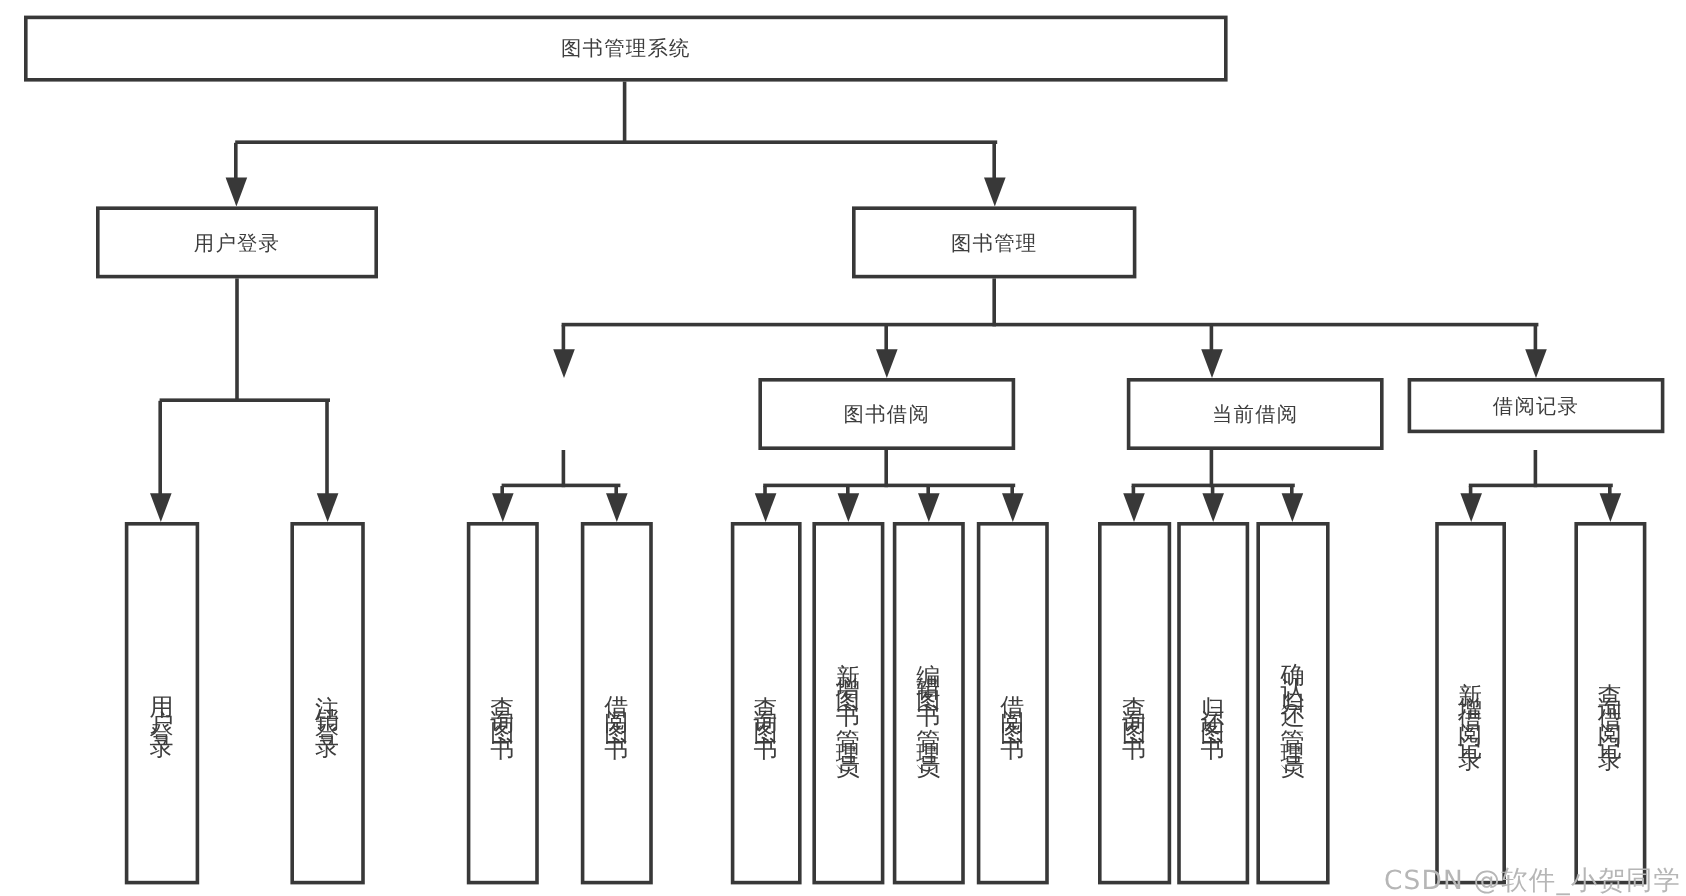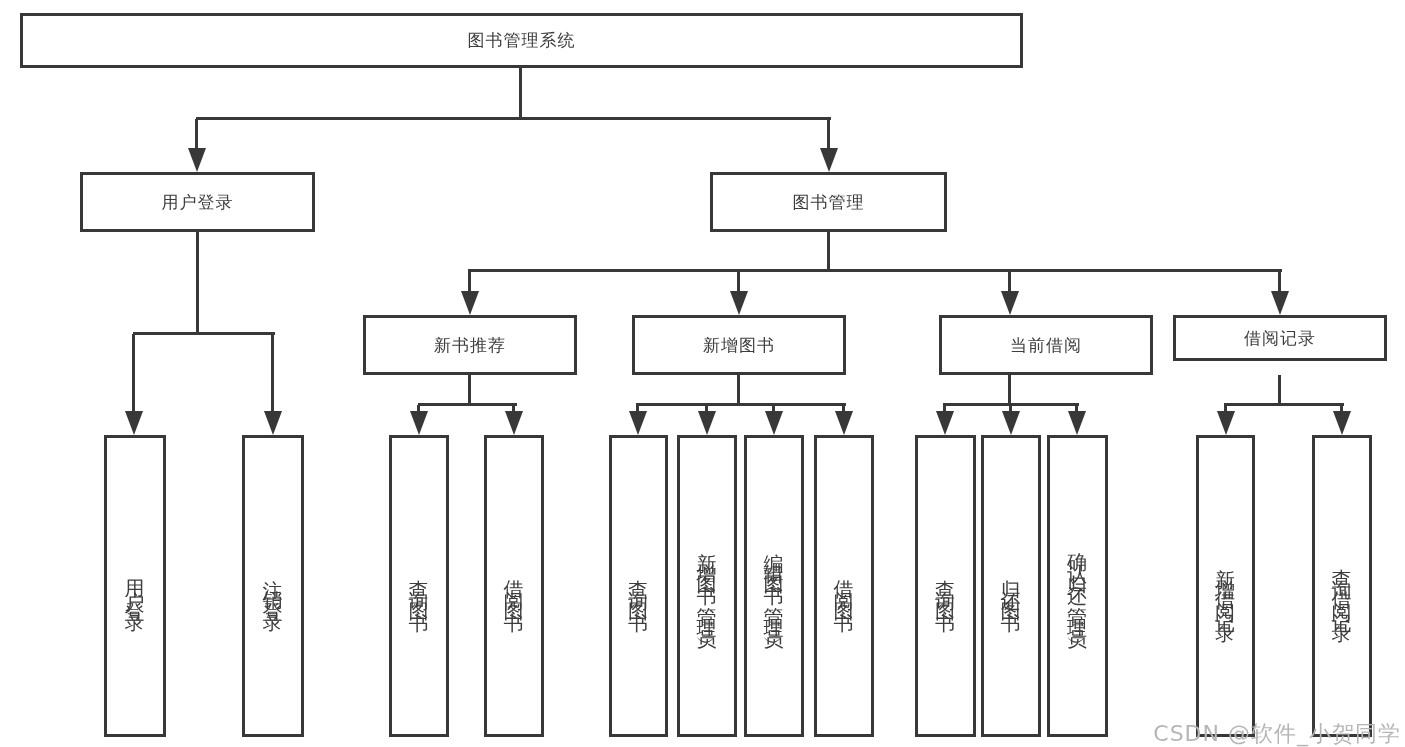--- a/index.html
+++ b/index.html
@@ -86,25 +86,22 @@
     </div>
   <div class="drop" style="left:1001px;top:271px;height:44px;">
       <div class="shaft"></div>
       <div class="head"></div>
     </div>
   <div class="drop" style="left:1271px;top:271px;height:44px;">
       <div class="shaft"></div>
       <div class="head"></div>
     </div>
 
-  <div class="node" style="left:363px;top:315px;width:214px;height:60px;">
-    <span>新书推荐</span>
-  </div>
   <div class="node" style="left:632px;top:315px;width:214px;height:60px;">
-    <span>新增图书</span>
+    <span>图书借阅</span>
   </div>
   <div class="node" style="left:903px;top:315px;width:214px;height:60px;margin-left:36px;">
     <span>当前借阅</span>
   </div>
   <div class="node" style="left:1173px;top:315px;width:214px;height:46px;">
     <span>借阅记录</span>
   </div>
 
   <div class="vline" style="left:468px;top:375px;height:31px;"></div>
   <div class="hline" style="left:418px;top:403px;width:99px;"></div>

